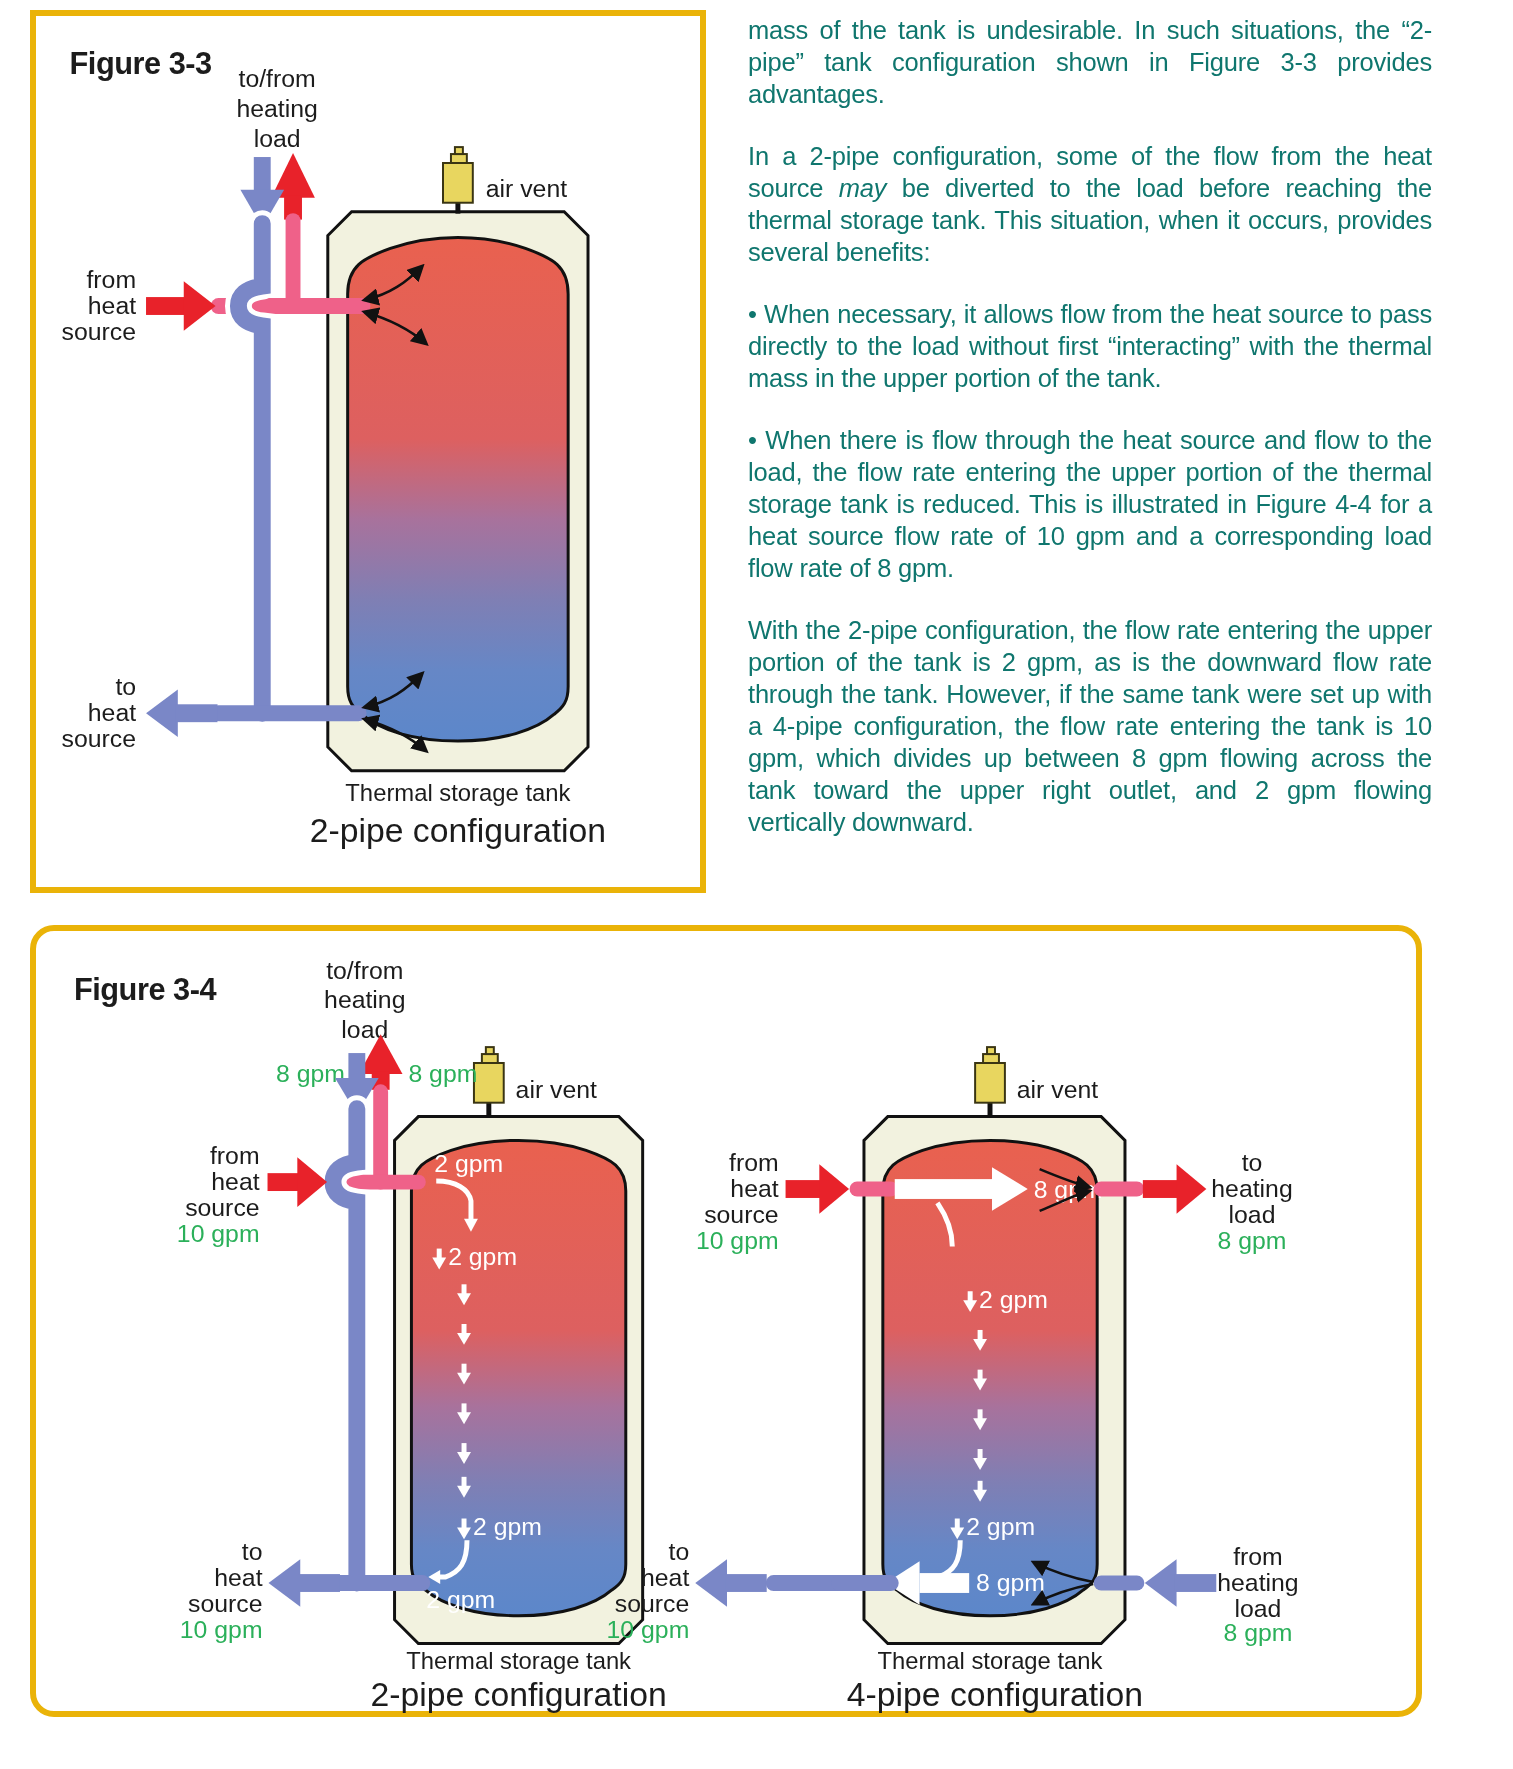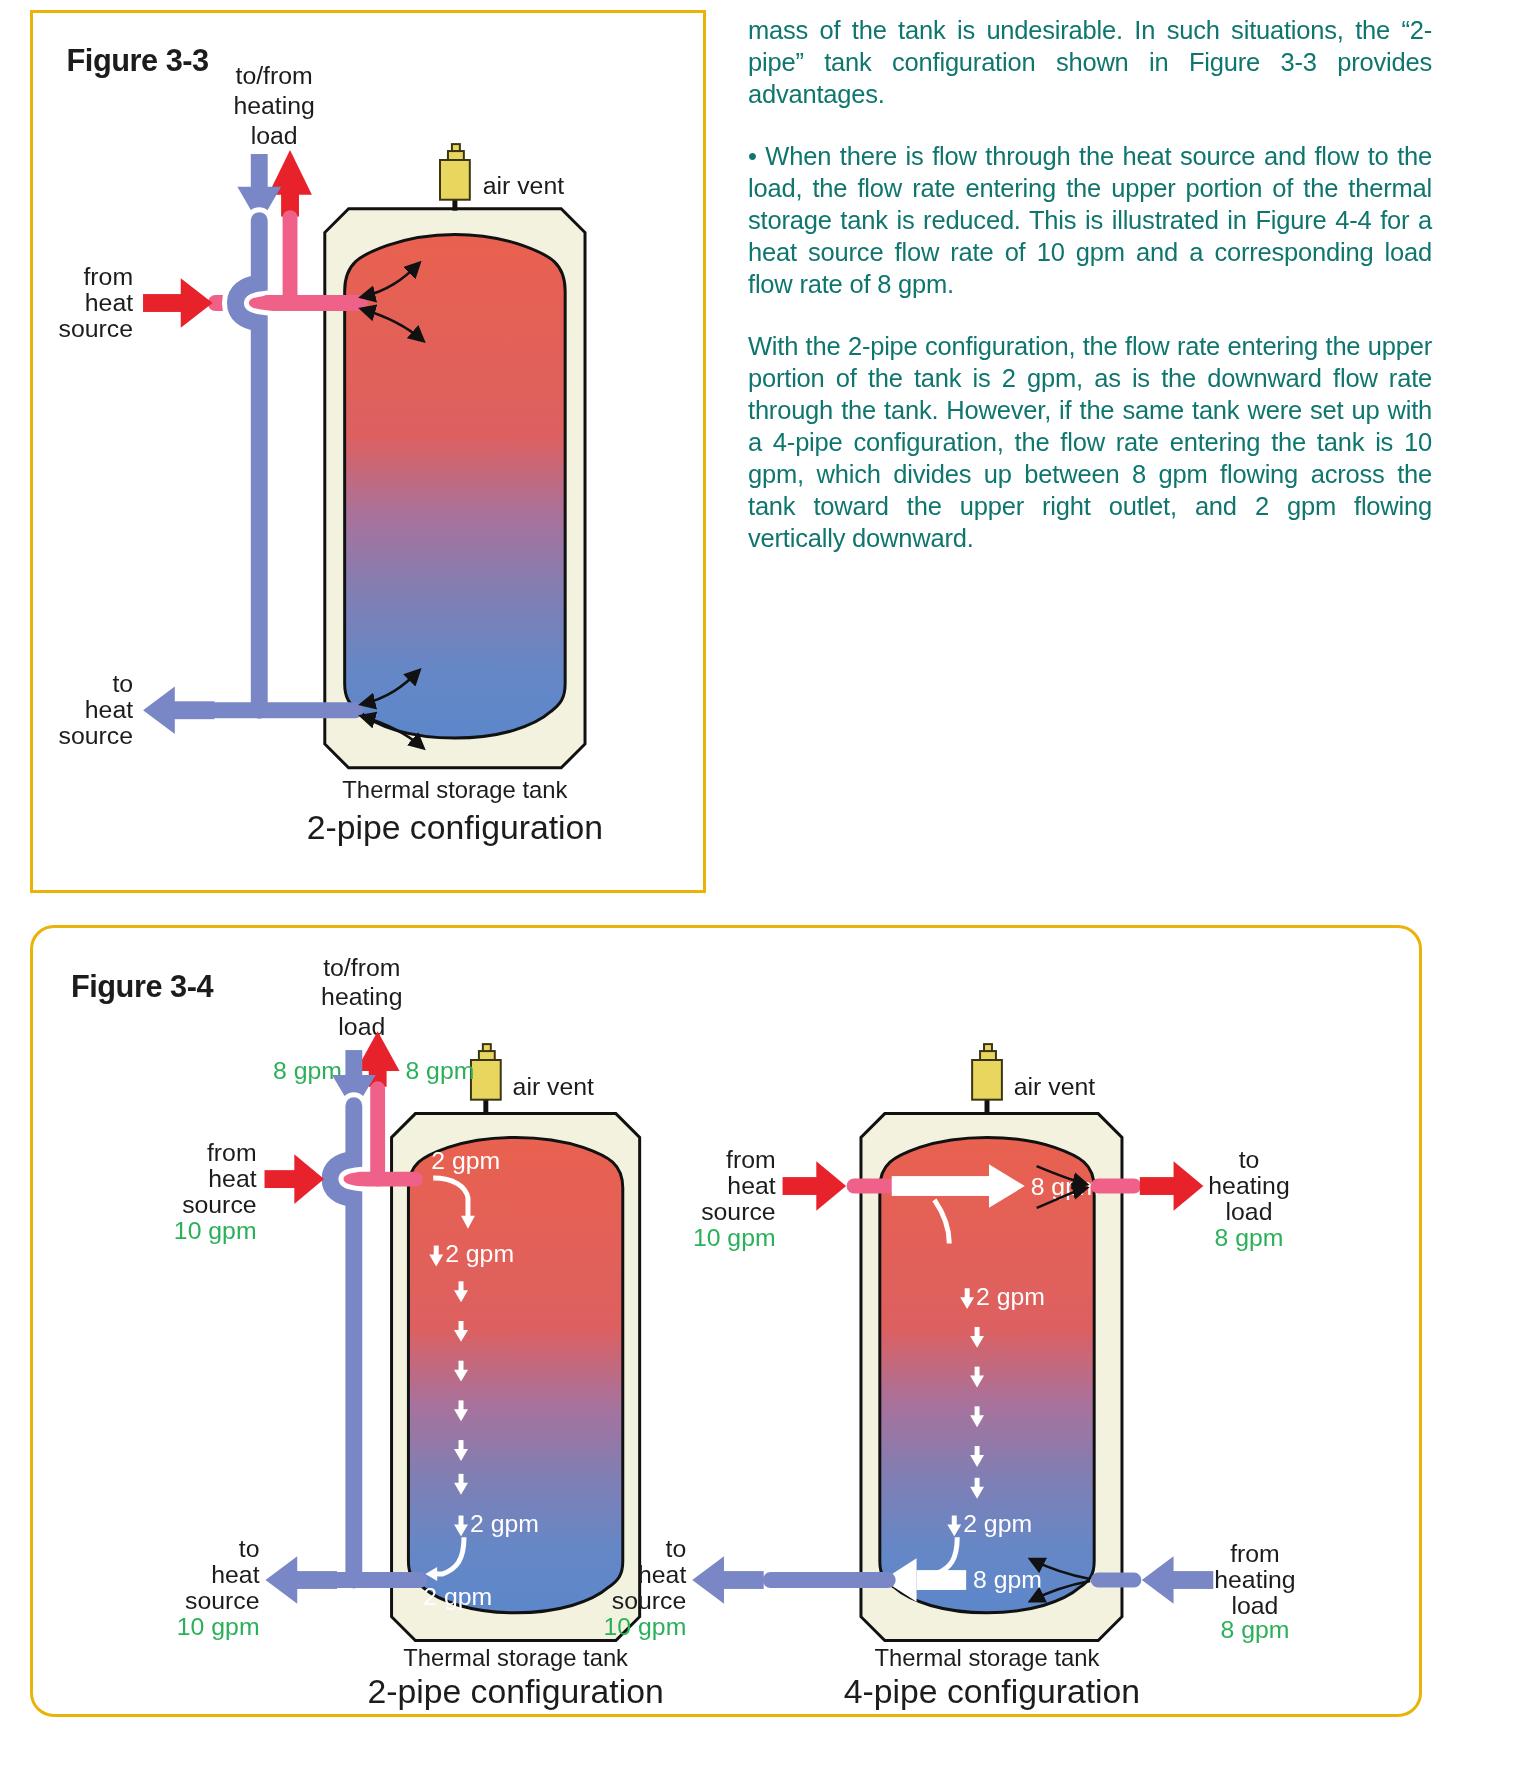--- a/index.html
+++ b/index.html
@@ -1,17 +1,17 @@
 <!DOCTYPE html>
 <html><head>
 <meta charset="utf-8">
 <style>
   html,body{margin:0;padding:0;background:#ffffff;}
   body{width:1513px;height:1769px;position:relative;font-family:"Liberation Sans",sans-serif;}
-  .figbox{position:absolute;border:3px solid #eab308;background:#fff;box-sizing:border-box;}
+  .figbox{position:absolute;border:6px solid #eab308;background:#fff;box-sizing:border-box;}
   #fig33-box{left:30px;top:10px;width:676px;height:883px;}
   #fig34-box{left:30px;top:925px;width:1392px;height:792px;border-radius:24px;}
   .figbox svg{position:absolute;left:0;top:0;}
   #article{position:absolute;left:748px;top:14px;width:684px;color:#0f766e;
            font-size:25.5px;line-height:32px;text-align:justify;letter-spacing:-0.2px;}
   #article p{margin:0 0 30px 0;}
   .it{font-style:italic;}
   
   text{font-family:"Liberation Sans",sans-serif;fill:#1c1c1c;}
   .lbl{font-size:25px;}
@@ -106,20 +106,22 @@
     <path d="M330,708 C358,716 376,726 392,740" marker-start="url(#mk)" marker-end="url(#mk)"></path>
   </g>
 
   <text class="tanklbl ctr" x="424" y="790">Thermal storage tank</text>
   <text class="cap ctr" x="424" y="832">2-pipe configuration</text>
 </svg>
 </div>
 
 <div id="article">
   <p><span>mass of the tank is undesirable. In such situations, the “2-pipe” tank configuration shown in Figure 3-3 provides advantages.</span></p>
+  <p><span>In a 2-pipe configuration, some of the flow from the heat source </span><span class="it">may</span><span> be diverted to the load before reaching the thermal storage tank. This situation, when it occurs, provides several benefits:</span></p>
+  <p><span>•</span><span> When necessary, it allows flow from the heat source to pass directly to the load without first “interacting” with the thermal mass in the upper portion of the tank.</span></p>
   <p><span>•</span><span> When there is flow through the heat source and flow to the load, the flow rate entering the upper portion of the thermal storage tank is reduced. This is illustrated in Figure 4-4 for a heat source flow rate of 10 gpm and a corresponding load flow rate of 8 gpm.</span></p>
   <p><span>With the 2-pipe configuration, the flow rate entering the upper portion of the tank is 2 gpm, as is the downward flow rate through the tank. However, if the same tank were set up with a 4-pipe configuration, the flow rate entering the tank is 10 gpm, which divides up between 8 gpm flowing across the tank toward the upper right outlet, and 2 gpm flowing vertically downward.</span></p>
 </div>
 
 <div class="figbox" id="fig34-box">
 <svg width="1386" height="786" viewBox="0 0 1390 792">
   <defs>
     <linearGradient id="tg2" x1="0" y1="0" x2="0" y2="1">
       <stop offset="0" stop-color="#e9614f"></stop>
           <stop offset="0.40" stop-color="#dd6060"></stop>

